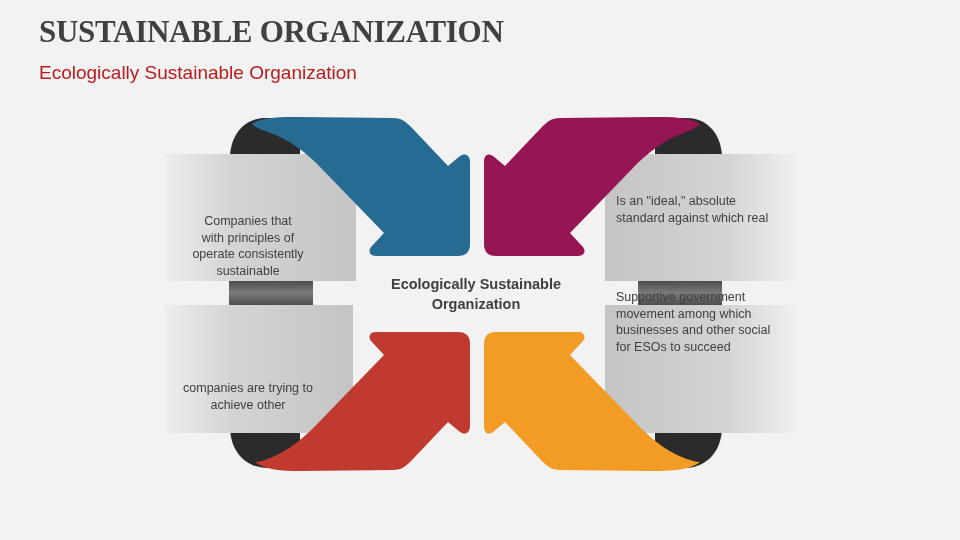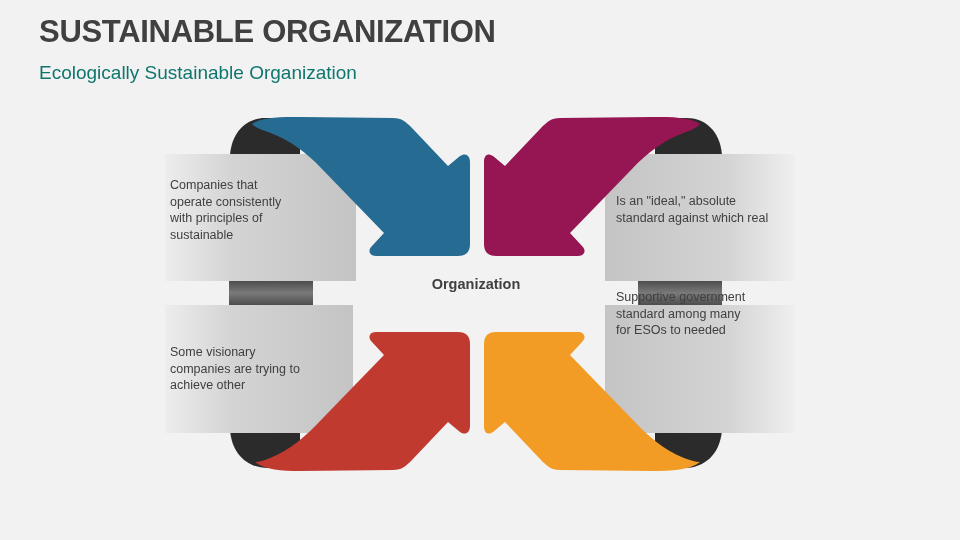--- a/index.html
+++ b/index.html
@@ -4,31 +4,31 @@
 <style>
   html, body { margin: 0; padding: 0; }
   body {
     width: 960px; height: 540px; overflow: hidden;
     background: #f2f2f2; position: relative;
     font-family: "Liberation Sans", sans-serif; color: #404040;
   }
   .title {
     position: absolute; left: 39px; top: 14px;
     font-size: 31px; font-weight: bold; color: #404040; letter-spacing: -0.3px;
-    font-family: Liberation Sans, sans-serif;
+    font-family: Liberation Serif, serif;
   }
   .subtitle {
     position: absolute; left: 39px; top: 62px;
-    font-size: 19px; color: #0f766e;
+    font-size: 19px; color: #b91c1c;
   }
   svg.diagram { position: absolute; left: 0; top: 0; }
   .card-text {
     position: absolute; font-size: 12.5px; line-height: 16.5px; color: #404040;
   }
-  .left-text { text-align: left; }
+  .left-text { text-align: center; margin-top: 36px; }
   .right-text { text-align: left; }
   .center-label {
     position: absolute; left: 370px; top: 274px; width: 212px;
     text-align: center; font-size: 14.5px; font-weight: bold; line-height: 20px; color: #404040;
   }
 </style>
 </head>
 <body>
 
 <div class="title">SUSTAINABLE ORGANIZATION</div>
@@ -70,37 +70,38 @@
 
   <path fill="#961553" d="M700 124 C690 117 672 117 652 117 L560 118 C551 118 547 122 541 128 L505 166 L493 156 C487 152 484 156 484 162 L484 244 C484 252 488 256 496 256 L578 256 C584 256 587 251 582 246 L570 233 L632 169 C648 152 664 140 686 132 C692 130 696 128 700 124 Z"></path>
 
   <path fill="#c03a2f" d="M255 462 C265 470 282 471 300 471 L393 470 C402 470 406 466 412 460 L448 422 L460 432 C466 436 470 432 470 426 L470 344 C470 336 466 332 458 332 L376 332 C370 332 367 337 372 342 L384 355 L322 419 C306 436 290 450 270 458 C265 460 260 462 255 462 Z"></path>
 
   <path fill="#f29c26" d="M700 462 C690 470 672 471 652 471 L560 470 C551 470 547 466 541 460 L505 422 L493 432 C487 436 484 432 484 426 L484 344 C484 336 488 332 496 332 L578 332 C584 332 587 337 582 342 L570 355 L632 419 C648 436 664 450 684 458 C690 460 695 462 700 462 Z"></path>
 </svg>
 
 <div class="card-text left-text" style="left:170px; top:177px; width:156px;">
   <div>Companies that</div>
+  <div>with principles of</div>
   <div>operate consistently</div>
-  <div>with principles of</div>
   <div>sustainable</div>
 </div>
 
 <div class="card-text right-text" style="left:616px; top:193px; width:180px;">
   <div>Is an "ideal," absolute</div>
   <div>standard against which real</div>
 </div>
 
 <div class="card-text left-text" style="left:170px; top:344px; width:156px;">
-  <div>Some visionary</div>
   <div>companies are trying to</div>
   <div>achieve other</div>
 </div>
 
 <div class="card-text right-text" style="left:616px; top:289px; width:180px;">
   <div>Supportive government</div>
-  <div>standard among many</div>
-  <div>for ESOs to needed</div>
+  <div>movement among which</div>
+  <div>businesses and other social</div>
+  <div>for ESOs to succeed</div>
 </div>
 
 <div class="center-label">
+  <div>Ecologically Sustainable</div>
   <div>Organization</div>
 </div>
 
 </body></html>

